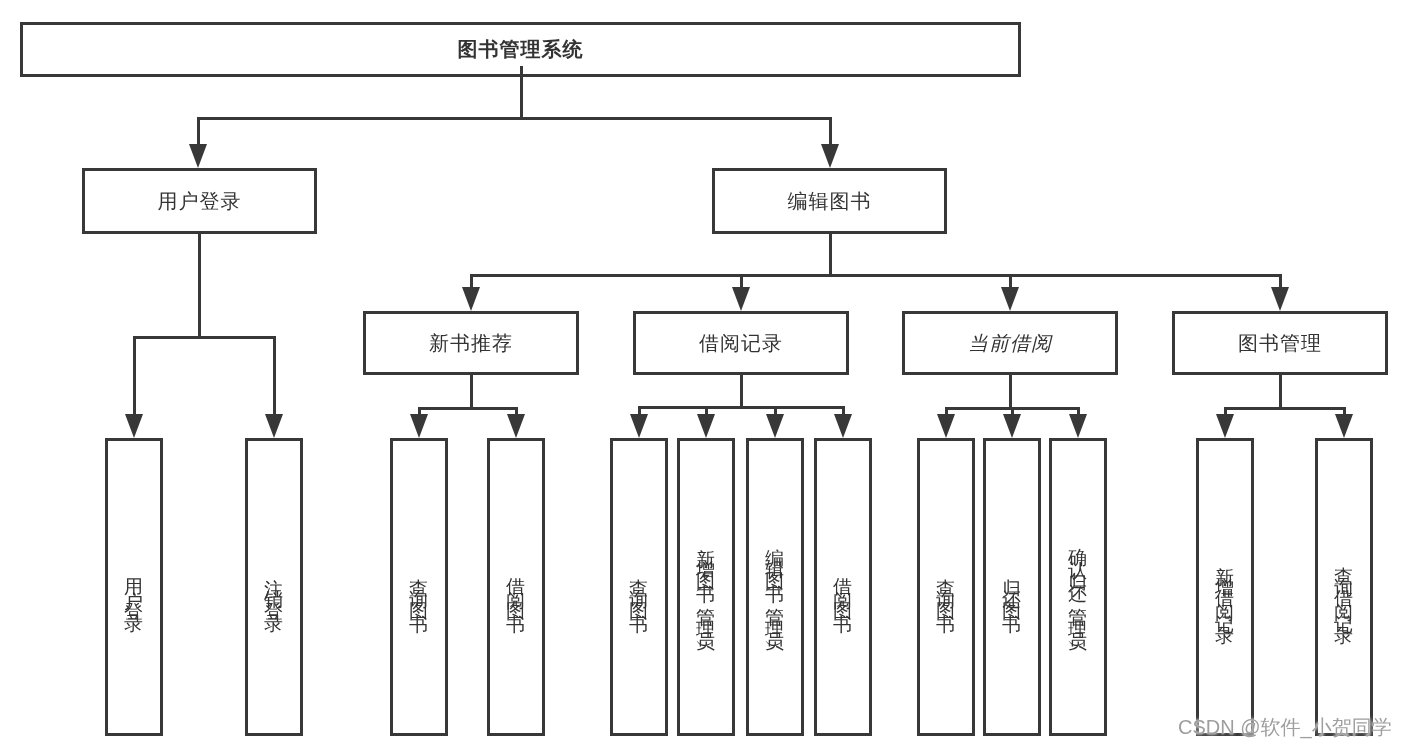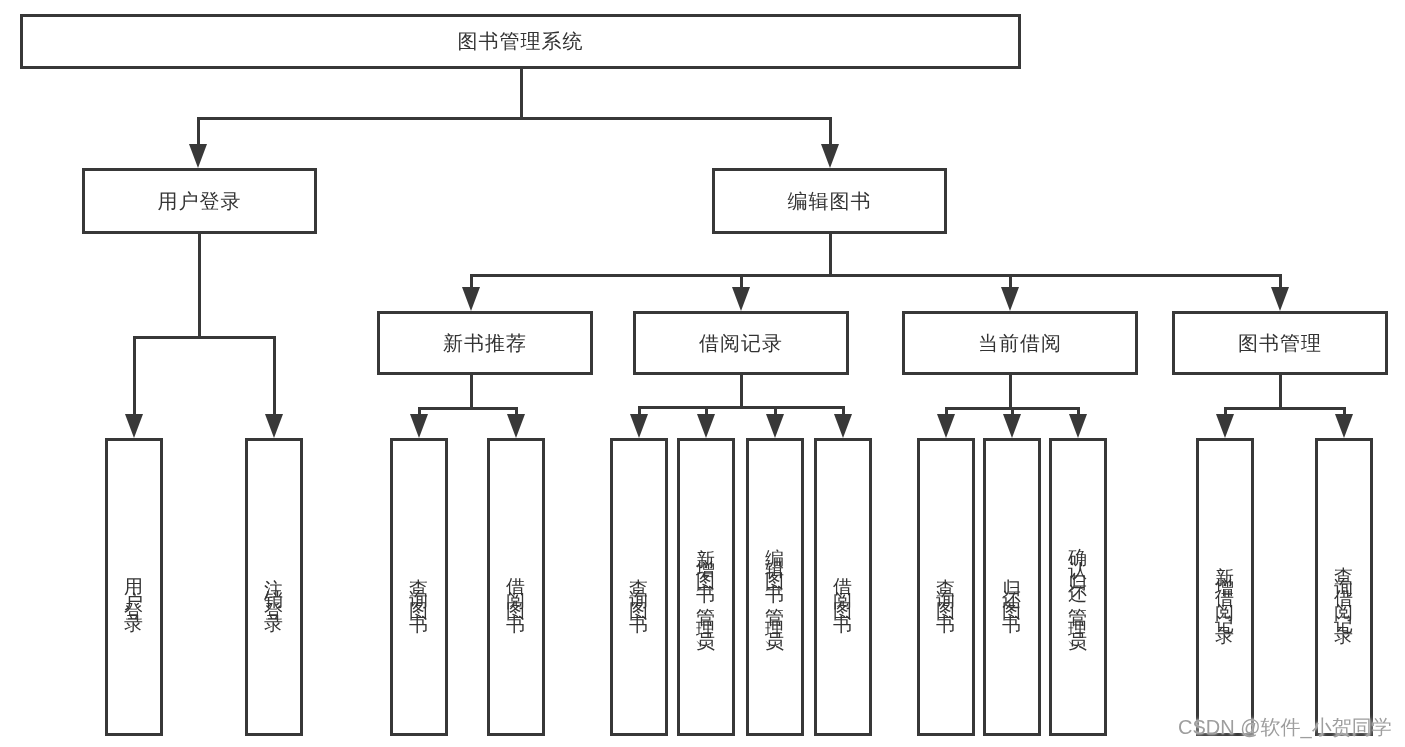--- a/index.html
+++ b/index.html
@@ -65,21 +65,21 @@
     white-space: nowrap;
     text-shadow: 0 0 2px #fff, 0 0 4px #fff;
     z-index: 5;
   }
 </style>
 </head>
 <body>
 
 <div class="canvas">
 
-  <div class="box" style="left:20px; top:14px; width:1001px; height:55px;">图书管理系统</div>
+  <div class="box" style="left:20px; top:22px; width:1001px; height:55px;font-weight:bold;">图书管理系统</div>
 
   <div class="vl" style="left:519.5px; top:66px; height:54px;"></div>
   <div class="hl" style="left:196.5px; top:117px; width:635px;"></div>
   <div class="vl" style="left:196.5px; top:117px; height:31px;"></div>
   <div class="arr" style="left:189px; top:144px;"></div>
   <div class="vl" style="left:828.5px; top:117px; height:31px;"></div>
   <div class="arr" style="left:821px; top:144px;"></div>
 
   <div class="box" style="left:82px; top:168px; width:235px; height:66px;">用户登录</div>
   <div class="box" style="left:712px; top:168px; width:235px; height:66px;">编辑图书</div>
@@ -95,23 +95,23 @@
   <div class="hl" style="left:469.5px; top:274px; width:812px;"></div>
   <div class="vl" style="left:469.5px; top:274px; height:17px;"></div>
   <div class="arr" style="left:462px; top:287px;"></div>
   <div class="vl" style="left:739.5px; top:274px; height:17px;"></div>
   <div class="arr" style="left:732px; top:287px;"></div>
   <div class="vl" style="left:1008.5px; top:274px; height:17px;"></div>
   <div class="arr" style="left:1001px; top:287px;"></div>
   <div class="vl" style="left:1278.5px; top:274px; height:17px;"></div>
   <div class="arr" style="left:1271px; top:287px;"></div>
 
-  <div class="box" style="left:377px; top:311px; width:216px; height:64px;">新书推荐</div>
+  <div class="box" style="left:363px; top:311px; width:216px; height:64px;">新书推荐</div>
   <div class="box" style="left:633px; top:311px; width:216px; height:64px;">借阅记录</div>
-  <div class="box" style="left:902px; top:311px; width:236px; height:64px;">当前借阅</div>
+  <div class="box" style="left:902px; top:311px; width:216px; height:64px;font-style:italic;">当前借阅</div>
   <div class="box" style="left:1172px; top:311px; width:216px; height:64px;">图书管理</div>
 
   <div class="vl" style="left:469.5px; top:375px; height:35px;"></div>
   <div class="hl" style="left:417.5px; top:407px; width:100px;"></div>
   <div class="vl" style="left:417.5px; top:407px; height:11px;"></div>
   <div class="arr" style="left:410px; top:414px;"></div>
   <div class="vl" style="left:514.5px; top:407px; height:11px;"></div>
   <div class="arr" style="left:507px; top:414px;"></div>
 
   <div class="vl" style="left:739.5px; top:375px; height:34px;"></div>

